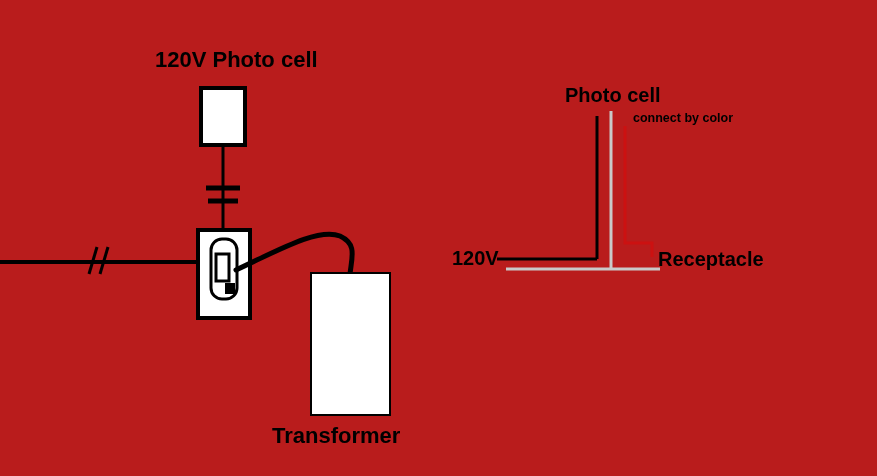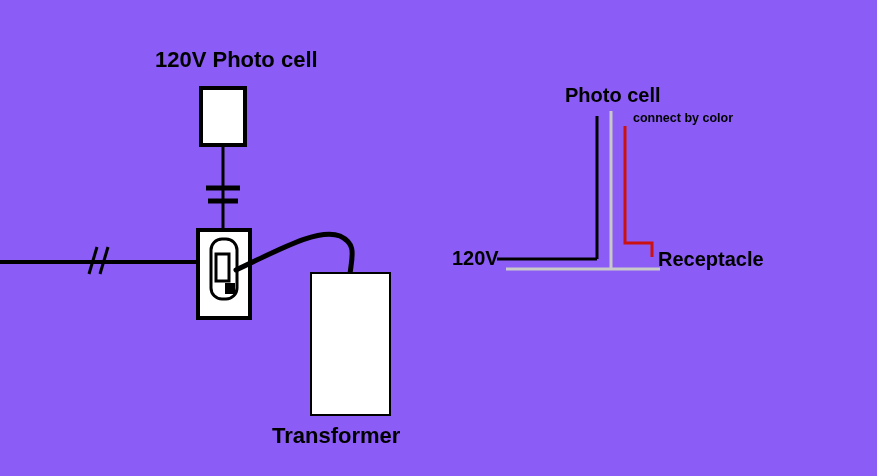--- a/index.html
+++ b/index.html
@@ -4,21 +4,21 @@
 <style>
   html, body {
     margin: 0;
     padding: 0;
     background: #ffffff;
   }
   .canvas {
     position: relative;
     width: 877px;
     height: 476px;
-    background: #8b5cf6;
+    background: #b91c1c;
     overflow: hidden;
   }
   svg {
     display: block;
   }
   .lbl {
     font-family: "Liberation Sans", sans-serif;
     font-weight: bold;
     fill: #000000;
   }

